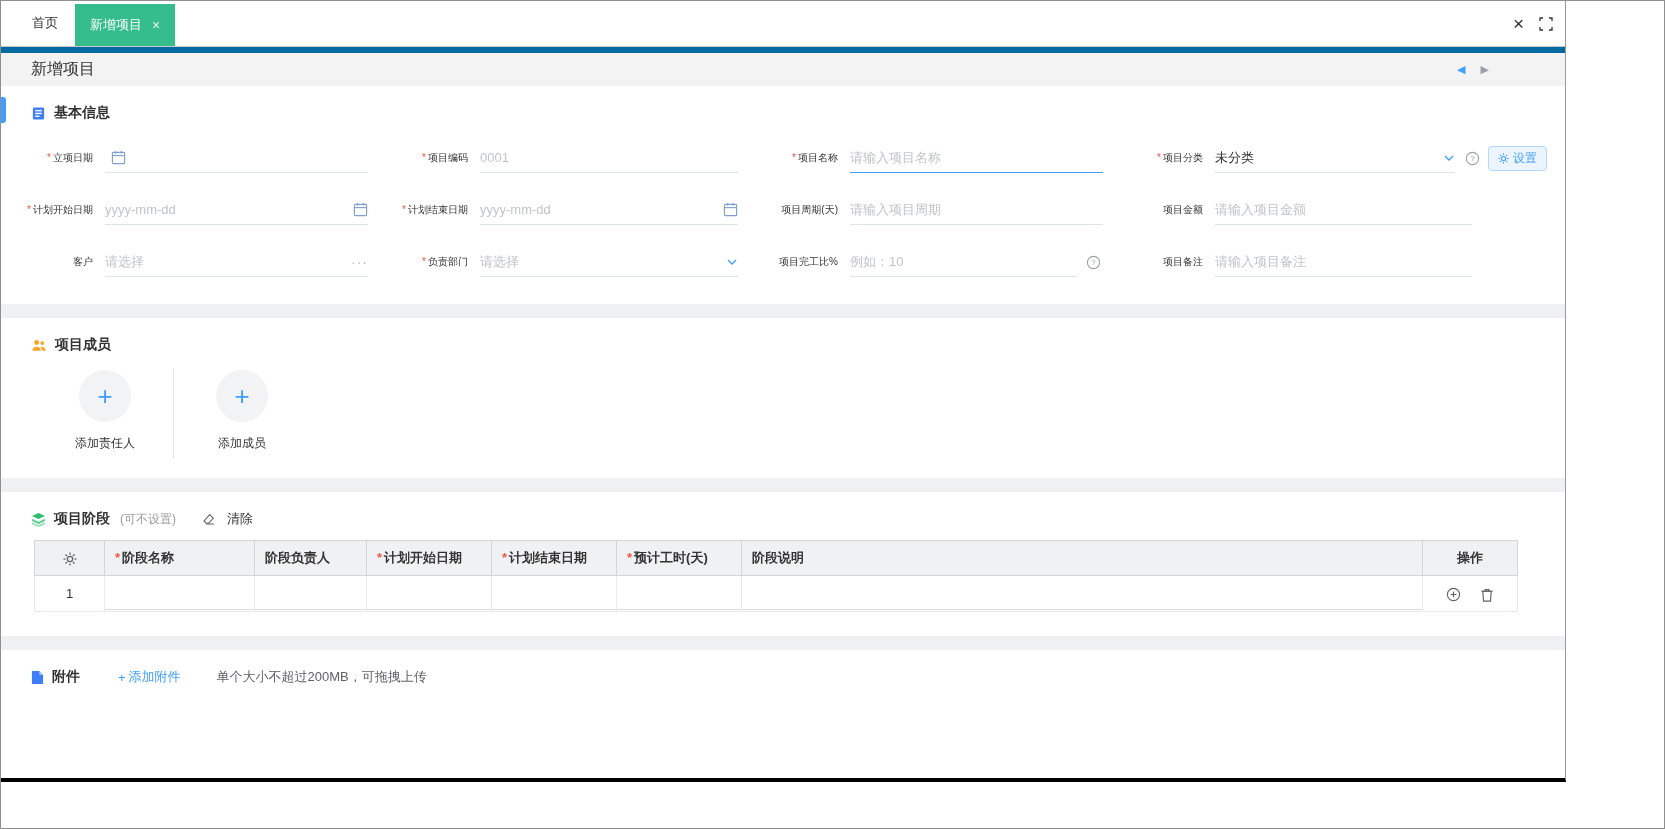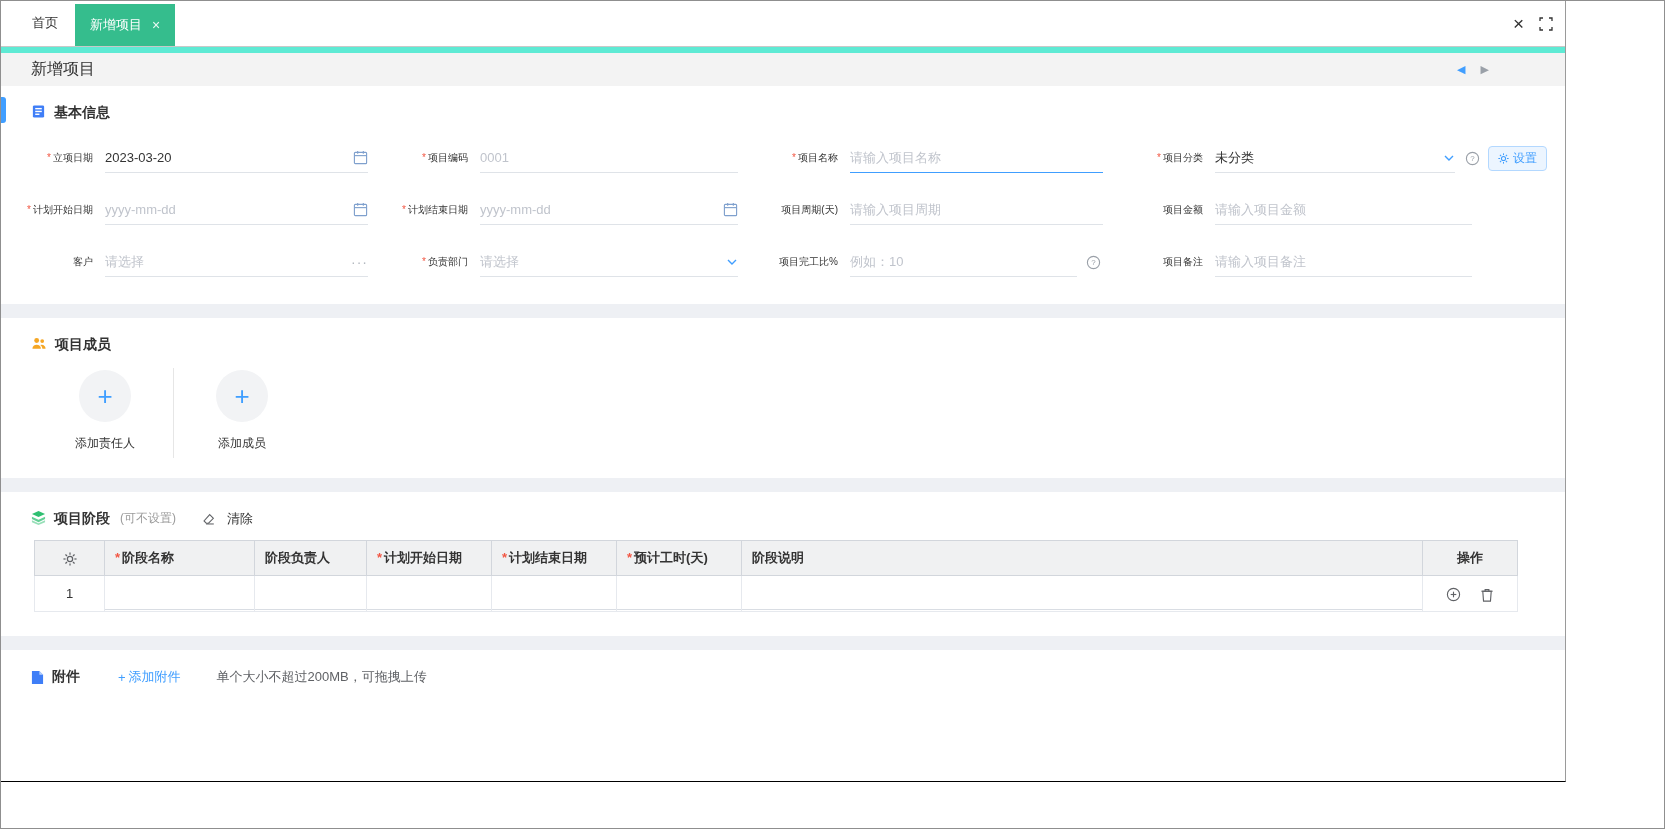--- a/index.html
+++ b/index.html
@@ -8,23 +8,23 @@
     font-family: "Liberation Sans", "DejaVu Sans", sans-serif;
     background: #ffffff;
     color: #333;
     border: 1px solid #8f8f8f;
     position: relative;
     overflow: hidden;
   }
   .app {
     position: absolute; left: 0; top: 0;
     width: 1565px; height: 781px;
-    background: #5eead4;
+    background: #0369a1;
     border-right: 1px solid #9a9a9a;
-    border-bottom: 1px solid #000000;
+    border-bottom: 4px solid #000000;
     overflow: hidden;
   }
   
   .tabbar {
     height: 46px; display: flex; align-items: flex-end;
     background: #fff; border-bottom: 1px solid #c8c8c8;
     padding-left: 14px;
   }
   .tab-home {
     font-size: 13px; color: #333; padding: 0 17px; height: 46px;
@@ -53,21 +53,21 @@
   .arrow-next { color: #9aa0a8; font-size: 11px; cursor: pointer; }
   
   .left-pill {
     position: absolute; left: 0; top: 96px; width: 5px; height: 26px;
     background: #409eff; border-radius: 0 3px 3px 0; z-index: 5; cursor: pointer;
   }
   
   .main { background: #fff; }
   .gap { height: 14px; background: #eef0f4; }
   .section { background: #fff; }
-  .sec-head { display: flex; gap: 8px; padding: 18px 0 0 30px; }
+  .sec-head { display: flex; align-items: center; gap: 8px; padding: 18px 0 0 30px; }
   .sec-icon { display: flex; }
   .sec-title { font-size: 14px; font-weight: bold; color: #333; }
   .sec-note { font-size: 12px; color: #9a9a9a; margin-left: 2px; }
   .clear-btn { display: flex; align-items: center; gap: 12px; margin-left: 18px; font-size: 13px; color: #333; cursor: pointer; }
   
   .sec-basic { padding-bottom: 26px; }
   .frow { display: grid; grid-template-columns: 375px 370px 365px 1fr; margin-top: 20px; }
   .field { display: flex; align-items: center; height: 32px; min-width: 0; }
   .flabel { flex: none; width: 104px; text-align: right; font-size: 10px; color: #333; padding-right: 12px; white-space: nowrap; }
   .req { color: #f25643; margin-right: 2px; }
@@ -182,21 +182,20 @@
               <rect x="4.5" y="10.2" width="4.5" height="1.5" fill="#fff"></rect>
             </svg>
         </span>
         <span class="sec-title">基本信息</span>
       </div>
 
       <div class="frow">
         <div class="field">
           <label class="flabel"><span class="req">*</span><span>立项日期</span></label>
           <div class="fctrl">
-            <input value="2023-03-20" style="">
             <span class="sfx sfx-cal">
               <svg width="15" height="15" viewBox="0 0 16 16" fill="none" stroke="currentColor" stroke-width="1.2">
                   <rect x="1.5" y="2.5" width="13" height="12" rx="1"></rect>
                   <line x1="1.5" y1="6" x2="14.5" y2="6"></line>
                   <line x1="5" y1="1" x2="5" y2="4"></line>
                   <line x1="11" y1="1" x2="11" y2="4"></line>
                 </svg>
             </span>
           </div>
         </div>

